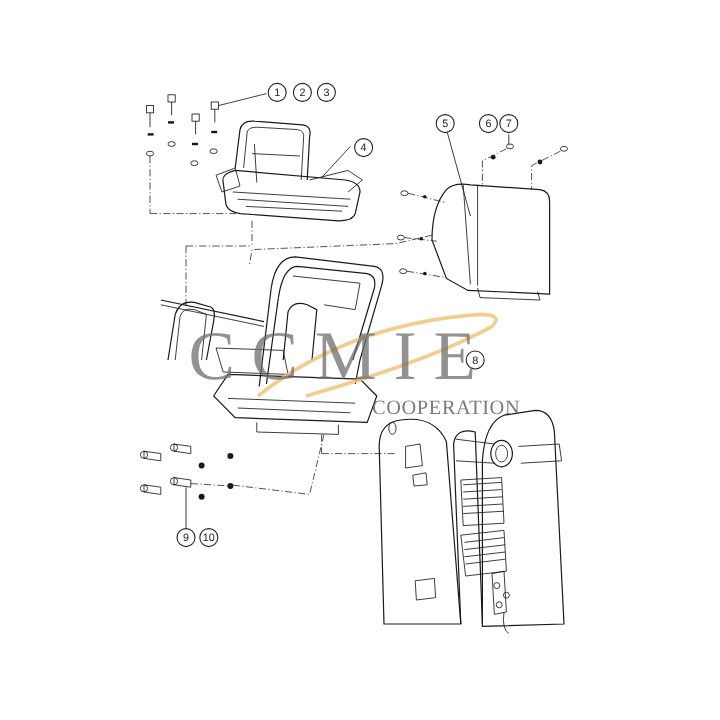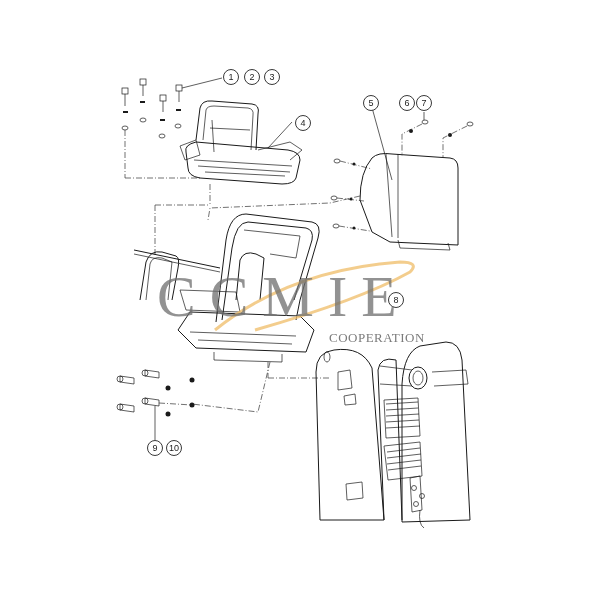--- a/index.html
+++ b/index.html
@@ -7,21 +7,21 @@
   #canvas { position:absolute; left:0; top:0; width:600px; height:600px; }
   .callout circle { fill:#fff; stroke:#222; stroke-width:0.9; }
   .callout text { font-family:"Liberation Sans", sans-serif; font-size:9px; fill:#222; text-anchor:middle; dominant-baseline:central; }
   .ln { stroke:#1a1a1a; stroke-width:1; fill:none; }
   .lnt { stroke:#1a1a1a; stroke-width:0.7; fill:none; }
   .dash { stroke:#333; stroke-width:0.7; fill:none; stroke-dasharray:6 2 1 2; }
   .fill-w { fill:#ffffff; }
   .blk { fill:#1a1a1a; }
   .wm-text { position:absolute; font-family:"Liberation Serif", serif; color:rgba(110,110,110,0.75); letter-spacing:14px; }
   #wm-main { left:157px; top:268px; font-size:58px; line-height:58px; }
-  #wm-sub { left:329px; top:330px; font-size:13px; letter-spacing:0.5px; color:rgba(100,100,100,0.85); }
+  #wm-sub { left:310px; top:330px; font-size:17px; letter-spacing:0.5px; color:rgba(100,100,100,0.85); }
 </style>
 </head>
 <body>
 
 <svg id="canvas" viewBox="0 0 600 600" xmlns="http://www.w3.org/2000/svg">
 
   <g>
 
     <g class="lnt">
       <rect x="122" y="88" width="6" height="6"></rect>

